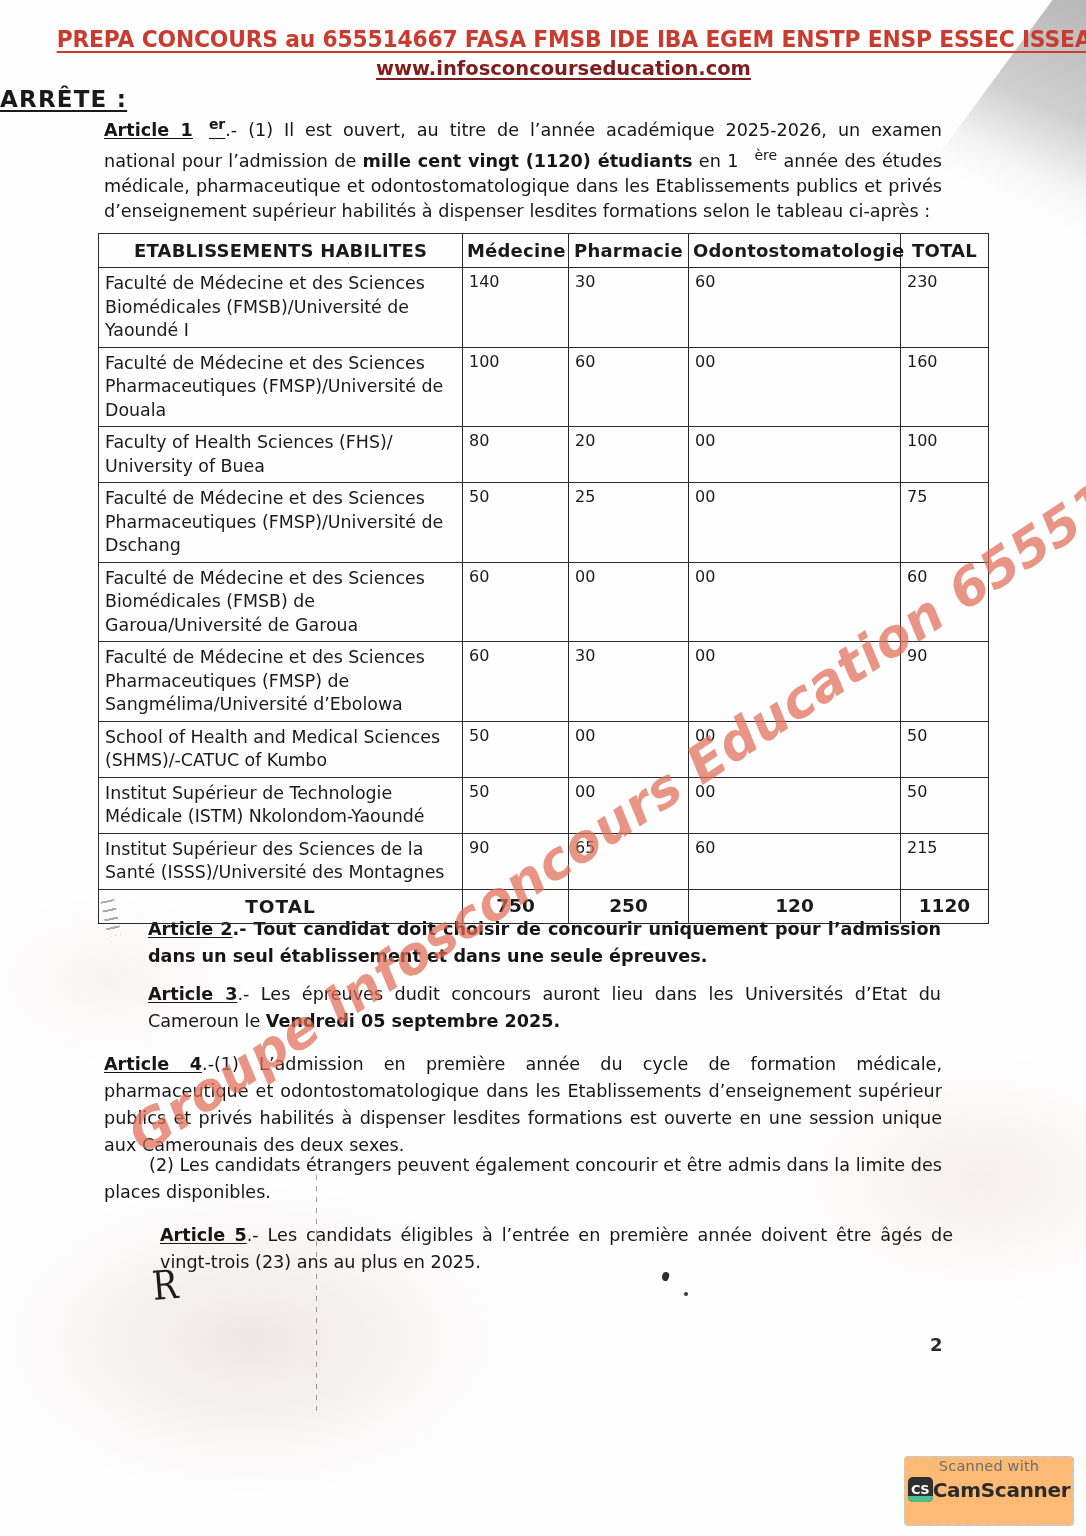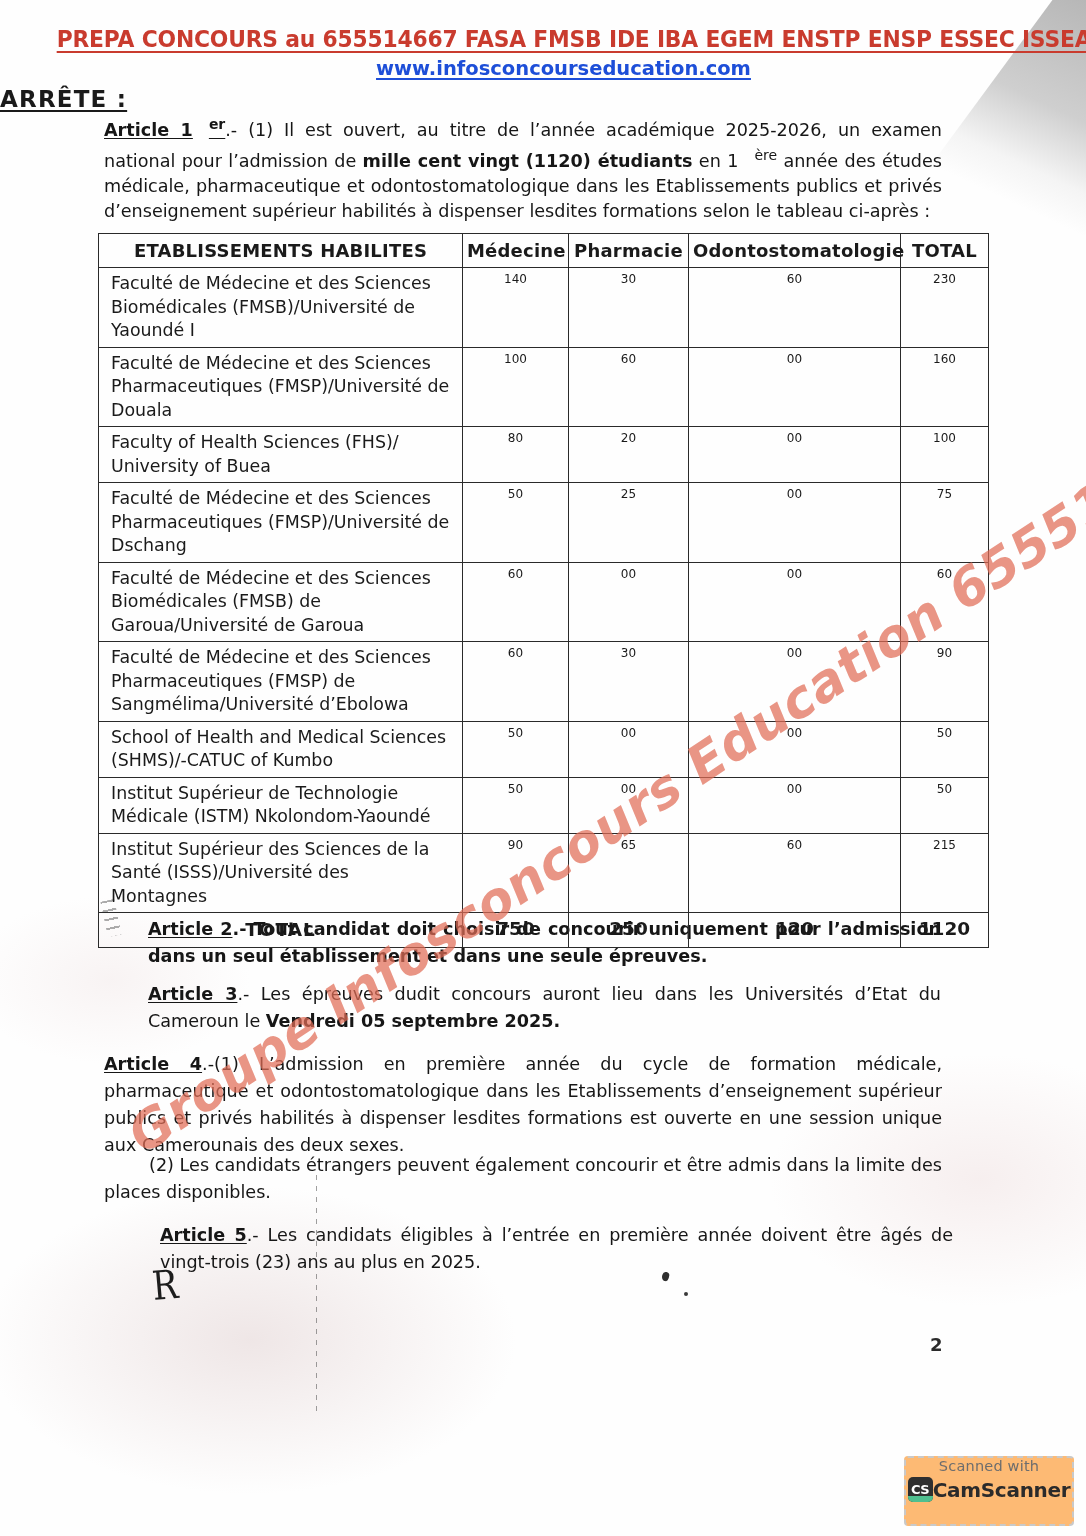--- a/index.html
+++ b/index.html
@@ -66,21 +66,21 @@
     text-decoration: underline;
     text-decoration-thickness: 2px;
     text-underline-offset: 4px;
     white-space: nowrap;
     transform: scaleX(0.97);
   }
   .banner-line2 {
     margin-top: 5px;
     font-weight: bold;
     font-size: 19.5px;
-    color: #1d4ed8;
+    color: #7f1d1d;
     text-decoration: underline;
     text-decoration-thickness: 2px;
     text-underline-offset: 3px;
   }
 
   
   .doc {
     position: absolute;
     top: 0; left: 0;
     width: 1086px;
@@ -123,35 +123,35 @@
     z-index: 4;
   }
   table.main {
     width: 890px;
     border-collapse: collapse;
     table-layout: fixed;
     font-size: 17px;
   }
   table.main td, table.main th {
     border: 1px solid #2a2a2a;
-    padding: 4px 12px;
+    padding: 4px 6px;
     vertical-align: top;
     font-weight: normal;
   }
   table.main thead th {
     text-align: center;
     font-weight: bold;
     font-size: 18px;
     padding: 6px 4px;
     vertical-align: middle;
     letter-spacing: 0.2px;
   }
   thead th.c-estab { font-size: 19px; letter-spacing: 0.6px; }
   td.c-estab { text-align: left; line-height: 23.5px; font-size: 17.4px; }
-  td.num { text-align: center; font-size: 12px; padding-top: 6px; margin-top: 21px; }
+  td.num { text-align: left; font-size: 16px; padding-top: 6px; margin-top: 21px; }
   tr.total-row td {
     font-weight: bold;
     font-size: 18.5px;
     text-align: center;
     padding: 5px 4px;
   }
   tr.total-row td.c-estab { text-align: center; letter-spacing: 1px; }
 
   
   tr.h3 td { height: 70px; }

